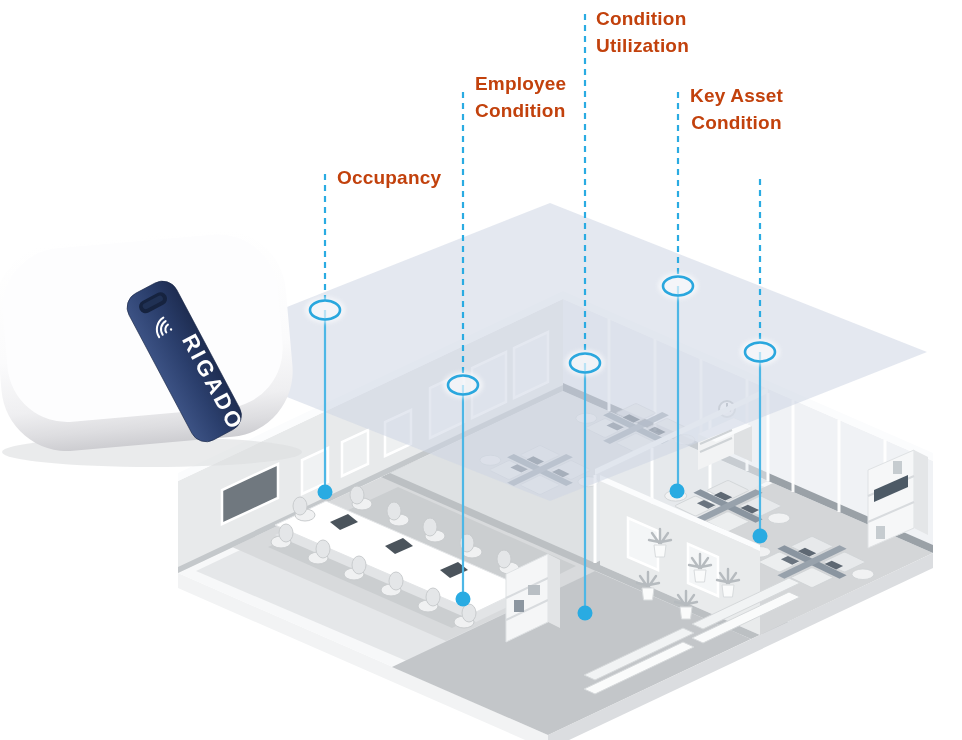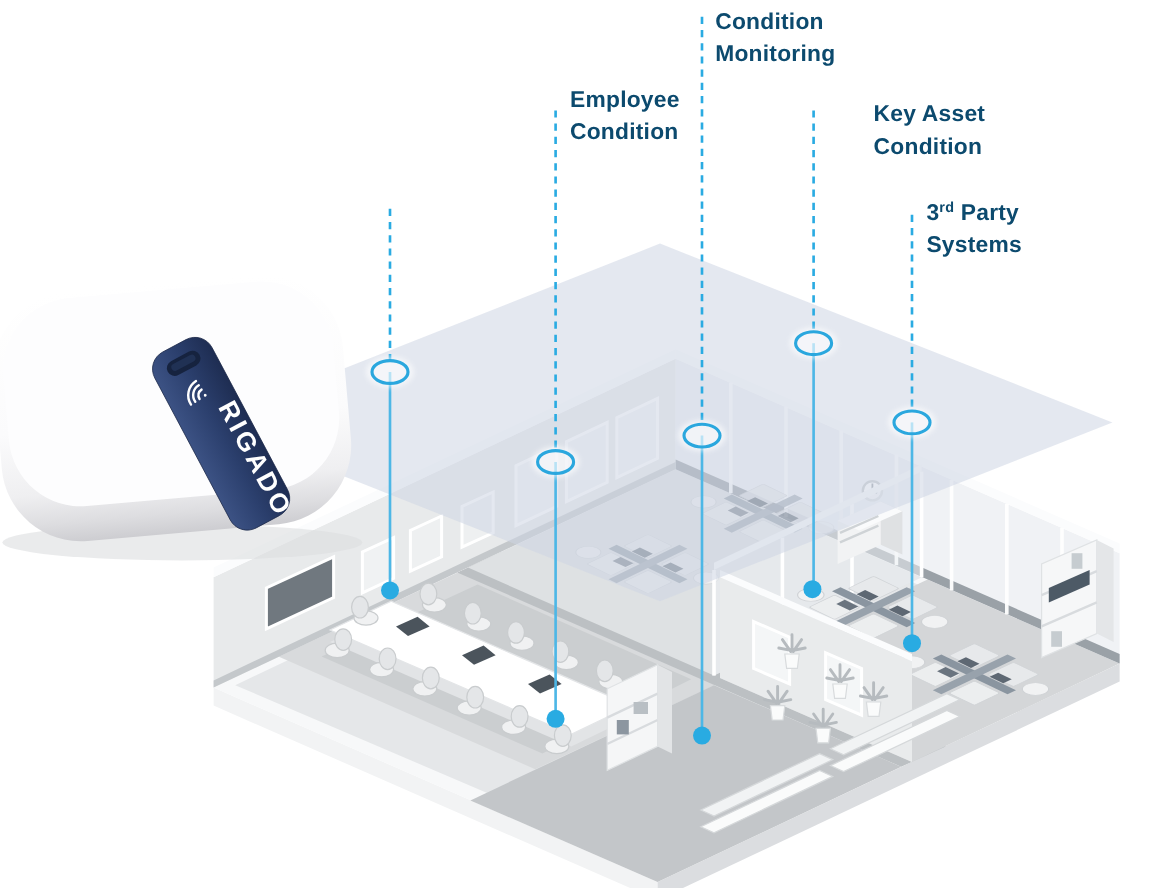--- a/index.html
+++ b/index.html
@@ -1,25 +1,25 @@
 <!DOCTYPE html>
 <html><head>
 <meta charset="utf-8">
 <style>
   html,body{margin:0;padding:0;background:#fff;}
   .stage{position:relative;width:962px;height:740px;background:#ffffff;overflow:hidden;
          font-family:"Liberation Sans",sans-serif;}
   .stage svg{position:absolute;left:0;top:0;}
-  .lbl{position:absolute;font-weight:700;font-size:19px;line-height:27px;color:#0c4a6e;
+  .lbl{position:absolute;font-weight:700;font-size:19px;line-height:27px;color:#c2410c;
        letter-spacing:.2px;white-space:nowrap;}
   .lbl sup{font-size:12px;line-height:0;vertical-align:6px;}
   .lbl-occupancy{left:337px;top:164px;}
   .lbl-employee{left:475px;top:70px;}
   .lbl-condition{left:596px;top:5px;}
-  .lbl-keyasset{left:728px;top:82px;}
+  .lbl-keyasset{left:690px;top:82px;text-align:center;}
   .lbl-thirdparty{left:772px;top:164px;}
 </style>
 </head>
 <body>
 
 <div class="stage">
 
 <svg width="962" height="740" viewBox="0 0 962 740">
   <defs>
     <linearGradient id="gBody" x1="0" y1="0" x2="0" y2="1">
@@ -275,31 +275,28 @@
       <circle cx="325" cy="492" r="7.5"></circle>
       <circle cx="463" cy="599" r="7.5"></circle>
       <circle cx="585" cy="613" r="7.5"></circle>
       <circle cx="677" cy="491" r="7.5"></circle>
       <circle cx="760" cy="536" r="7.5"></circle>
     </g>
   </g>
 </svg>
 
 <div class="lbl lbl-occupancy">
+  <div>Occupancy</div>
 </div>
 <div class="lbl lbl-employee">
   <div>Employee</div>
   <div>Condition</div>
 </div>
 <div class="lbl lbl-condition">
   <div>Condition</div>
-  <div>Monitoring</div>
+  <div>Utilization</div>
 </div>
 <div class="lbl lbl-keyasset">
   <div>Key Asset</div>
   <div>Condition</div>
 </div>
-<div class="lbl lbl-thirdparty">
-  <div><span>3</span><sup>rd</sup><span> Party</span></div>
-  <div>Systems</div>
-</div>
 
 </div>
 
 </body></html>

